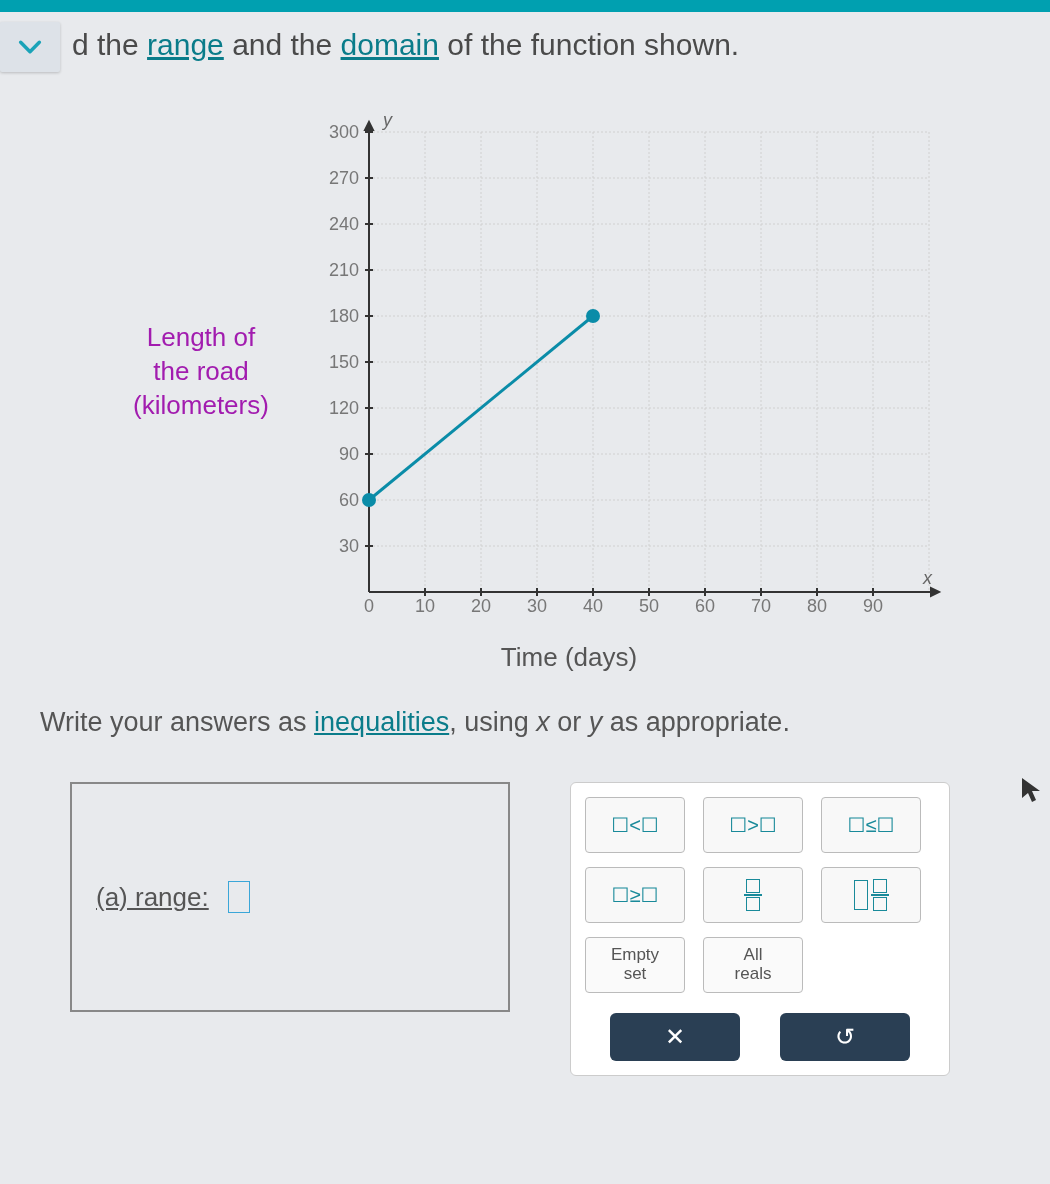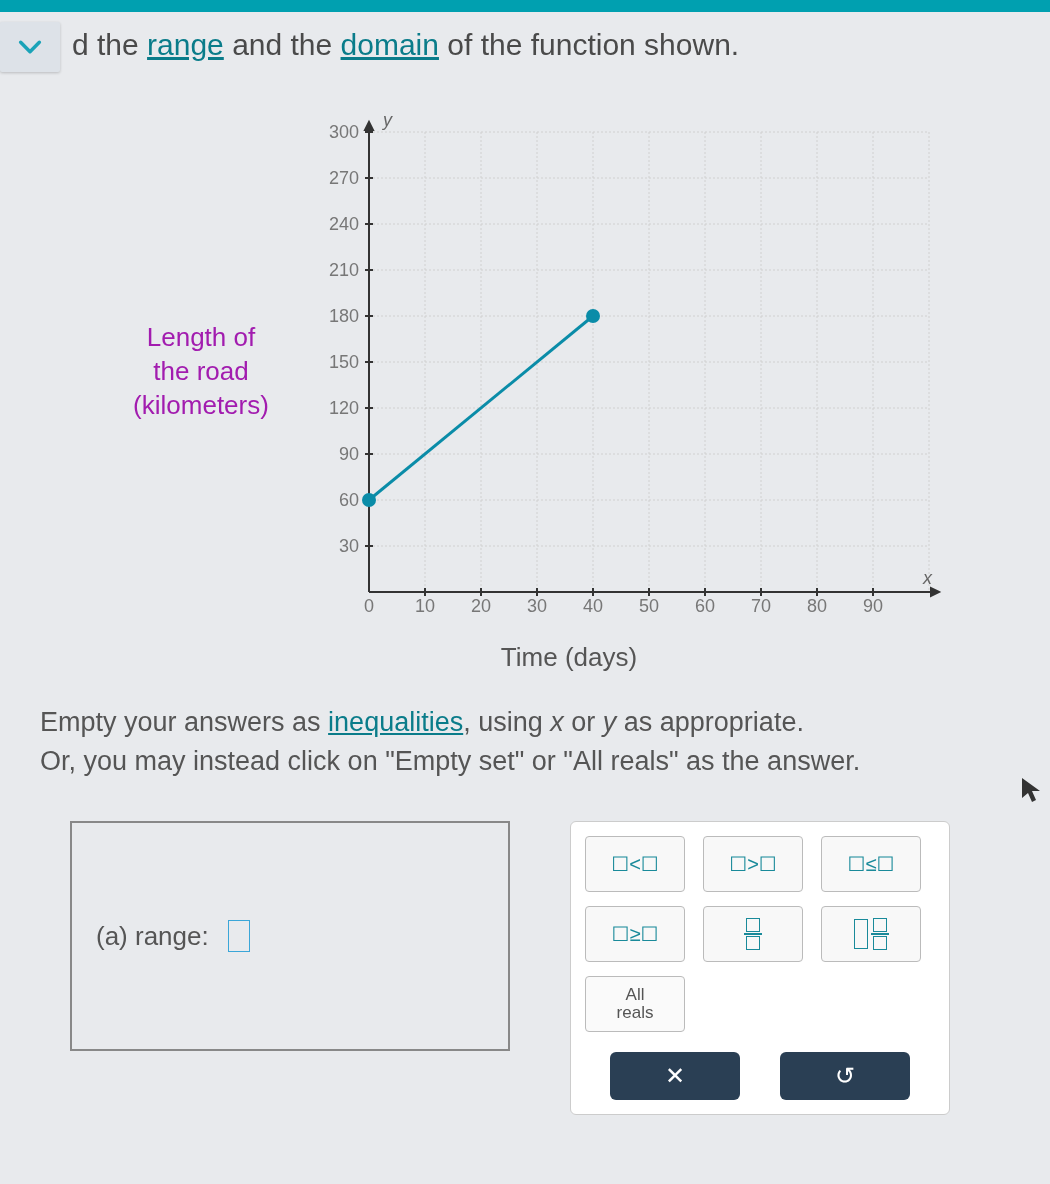--- a/index.html
+++ b/index.html
@@ -76,21 +76,21 @@
     border: 2px solid #888;
     width: 440px;
     height: 230px;
     padding: 30px 24px;
     display:flex;
     flex-direction:column;
     justify-content:space-around;
     font-size: 26px;
     color:#555;
   }
-  .answer-line { display:flex; align-items:center; gap:19px; }
+  .answer-line { display:flex; align-items:center; gap:19px;text-decoration:underline; }
   .input-slot {
     width: 22px; height:32px;
     border:1.5px solid #3aa6d8;
     display:inline-block;
   }
   .keypad {
     width: 380px;
     background:#fff;
     border:1px solid #ccc;
     border-radius:6px;
@@ -240,22 +240,21 @@
 
       <line x1="60" y1="388" x2="284" y2="204" stroke="#0a8ca8" stroke-width="3"></line>
       <circle cx="60" cy="388" r="7" fill="#0a8ca8"></circle>
       <circle cx="284" cy="204" r="7" fill="#0a8ca8"></circle>
     </svg>
   </div>
 </div>
 <div class="xaxis-label">Time (days)</div>
 
 <div class="instructions">
-  <span>Empty your answers as </span><span class="kw2">inequalities</span><span>, using </span><span class="italic">x</span><span> or </span><span class="italic">y</span><span> as appropriate.</span><br>
-  <span>Or, you may instead click on "Empty set" or "All reals" as the answer.</span>
+  <span>Write your answers as </span><span class="kw2">inequalities</span><span>, using </span><span class="italic">x</span><span> or </span><span class="italic">y</span><span> as appropriate.</span><br>
 </div>
 
 <svg class="cursor-icon" width="24" height="30" viewBox="0 0 24 30">
   <path d="M2 2 L2 22 L8 17 L12 26 L16 24 L12 15 L20 15 Z" fill="#333"></path>
 </svg>
 
 <div class="answer-row">
   <div class="answer-box">
     <div class="answer-line">
       <span>(a) range:</span>
@@ -292,20 +291,24 @@
             <span class="frac">
               <span class="num"></span>
               <span class="bar"></span>
               <span class="den"></span>
             </span>
           </span>
       </div>
     </div>
     <div class="keypad-row">
       <div class="kp-btn small">
+        <span>Empty</span>
+        <span>set</span>
+      </div>
+      <div class="kp-btn small">
         <span>All</span>
         <span>reals</span>
       </div>
     </div>
     <div class="bottom-row">
       <div class="action-btn action-x">
         <span>✕</span>
       </div>
       <div class="action-btn action-reset">
         <span>↺</span>

